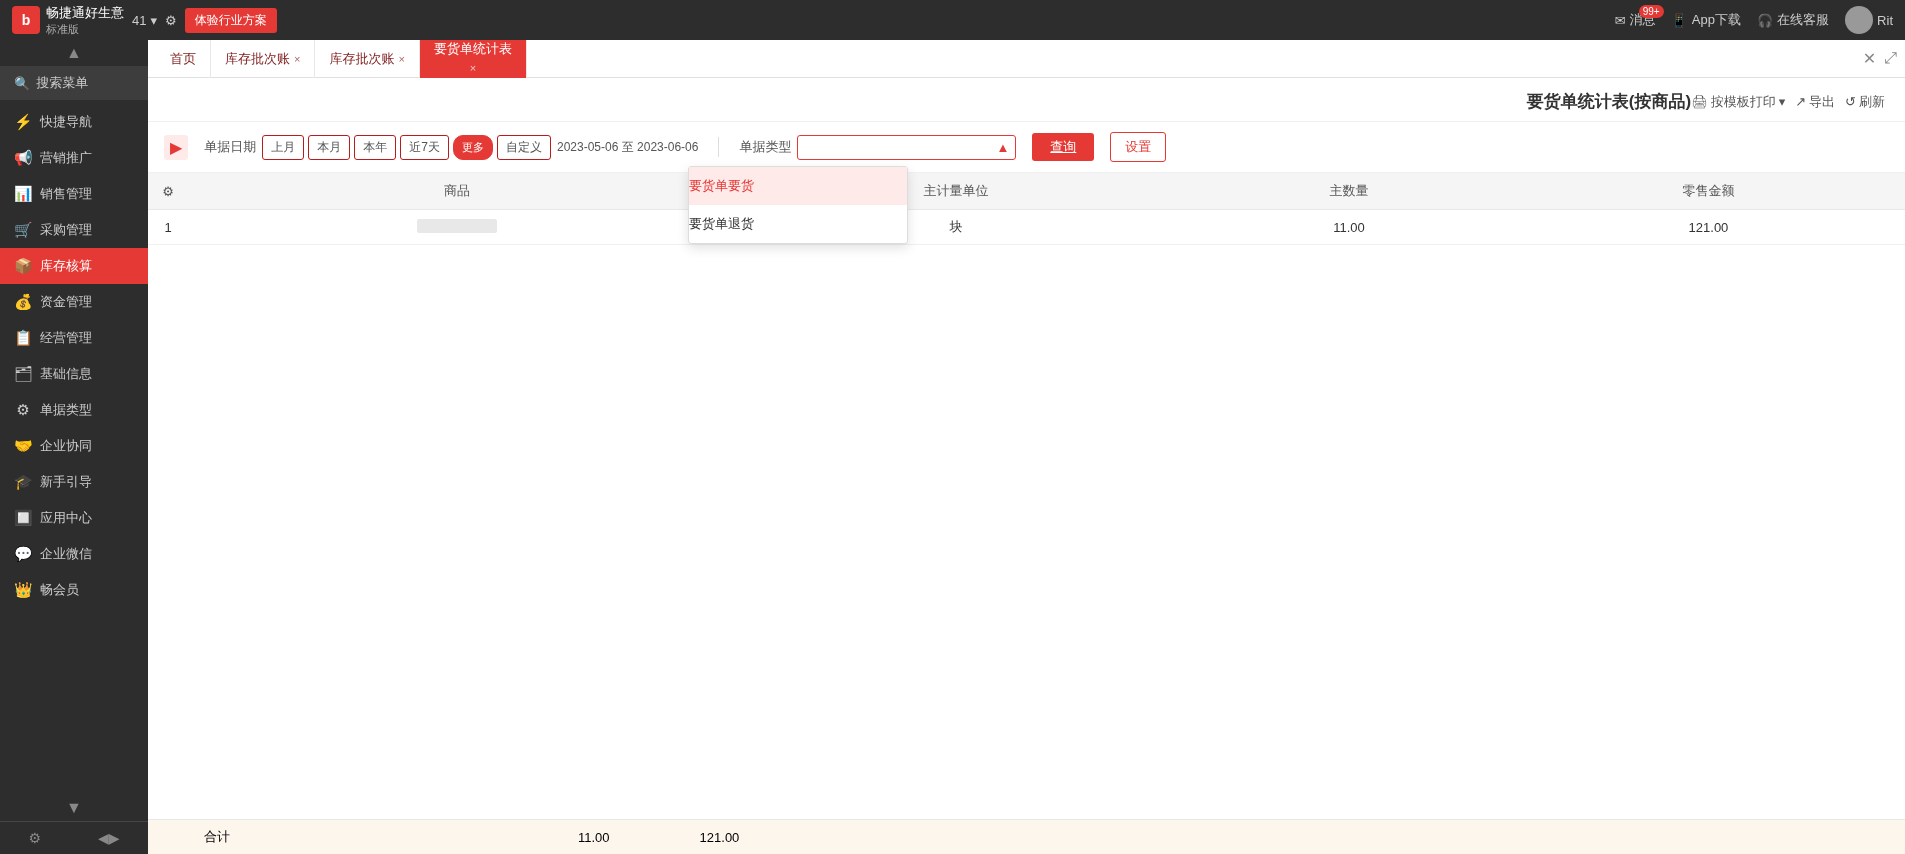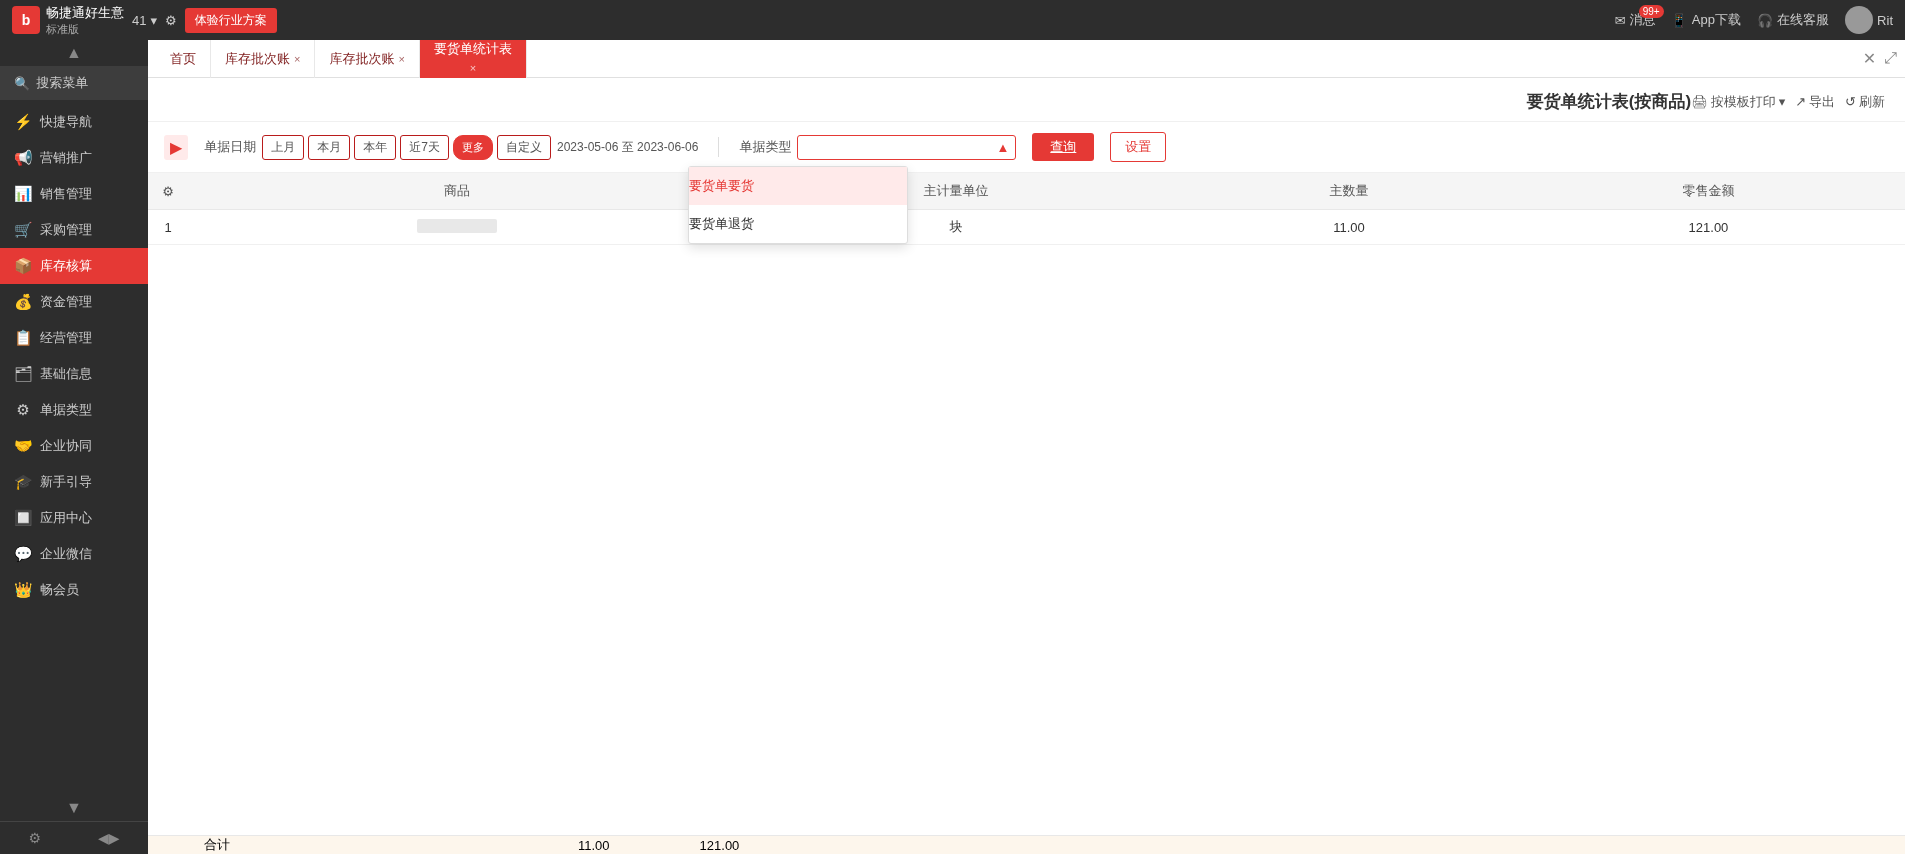--- a/index.html
+++ b/index.html
@@ -90,21 +90,21 @@
     
     .table-wrap { flex: 1; overflow: auto; }
     table { width: 100%; border-collapse: collapse; font-size: 13px; }
     thead tr { background: #f5f5f5; }
     th { padding: 9px 12px; text-align: center; border-bottom: 1px solid #e8e8e8; color: #555; font-weight: normal; white-space: nowrap; }
     td { padding: 8px 12px; text-align: center; border-bottom: 1px solid #f0f0f0; color: #333; }
     .col-settings { width: 40px; }
     .placeholder-cell { background: #e8e8e8; border-radius: 2px; height: 14px; display: inline-block; }
 
     
-    .table-footer { background: #fdf6ec; border-top: 1px solid #e8e8e8; padding: 0 16px; display: flex; align-items: center; font-size: 13px; }
+    .table-footer { background: #fdf6ec; border-top: 1px solid #e8e8e8; padding: 8px 16px; display: flex; align-items: center; font-size: 13px; }
   </style>
 </head>
 <body>
 
 <div class="top-header">
   <div class="top-header-left">
     <div class="logo-area">
       <div class="logo-icon">b</div>
       <div>
         <div style="font-size:13px;color:#fff;">畅捷通好生意</div>

